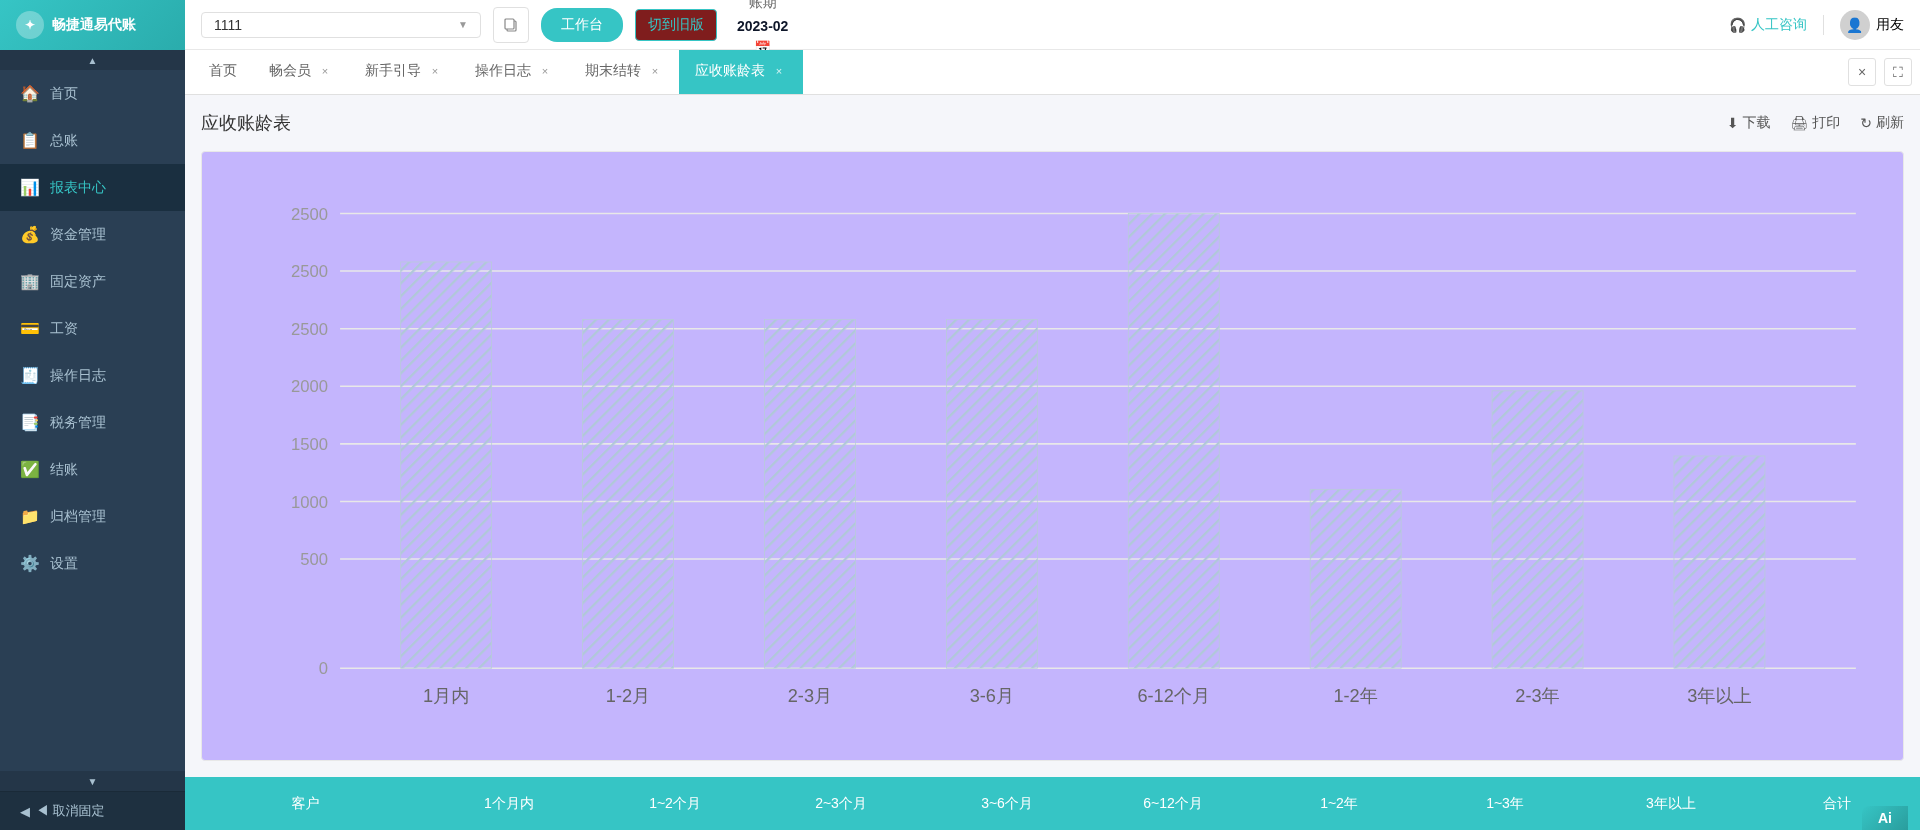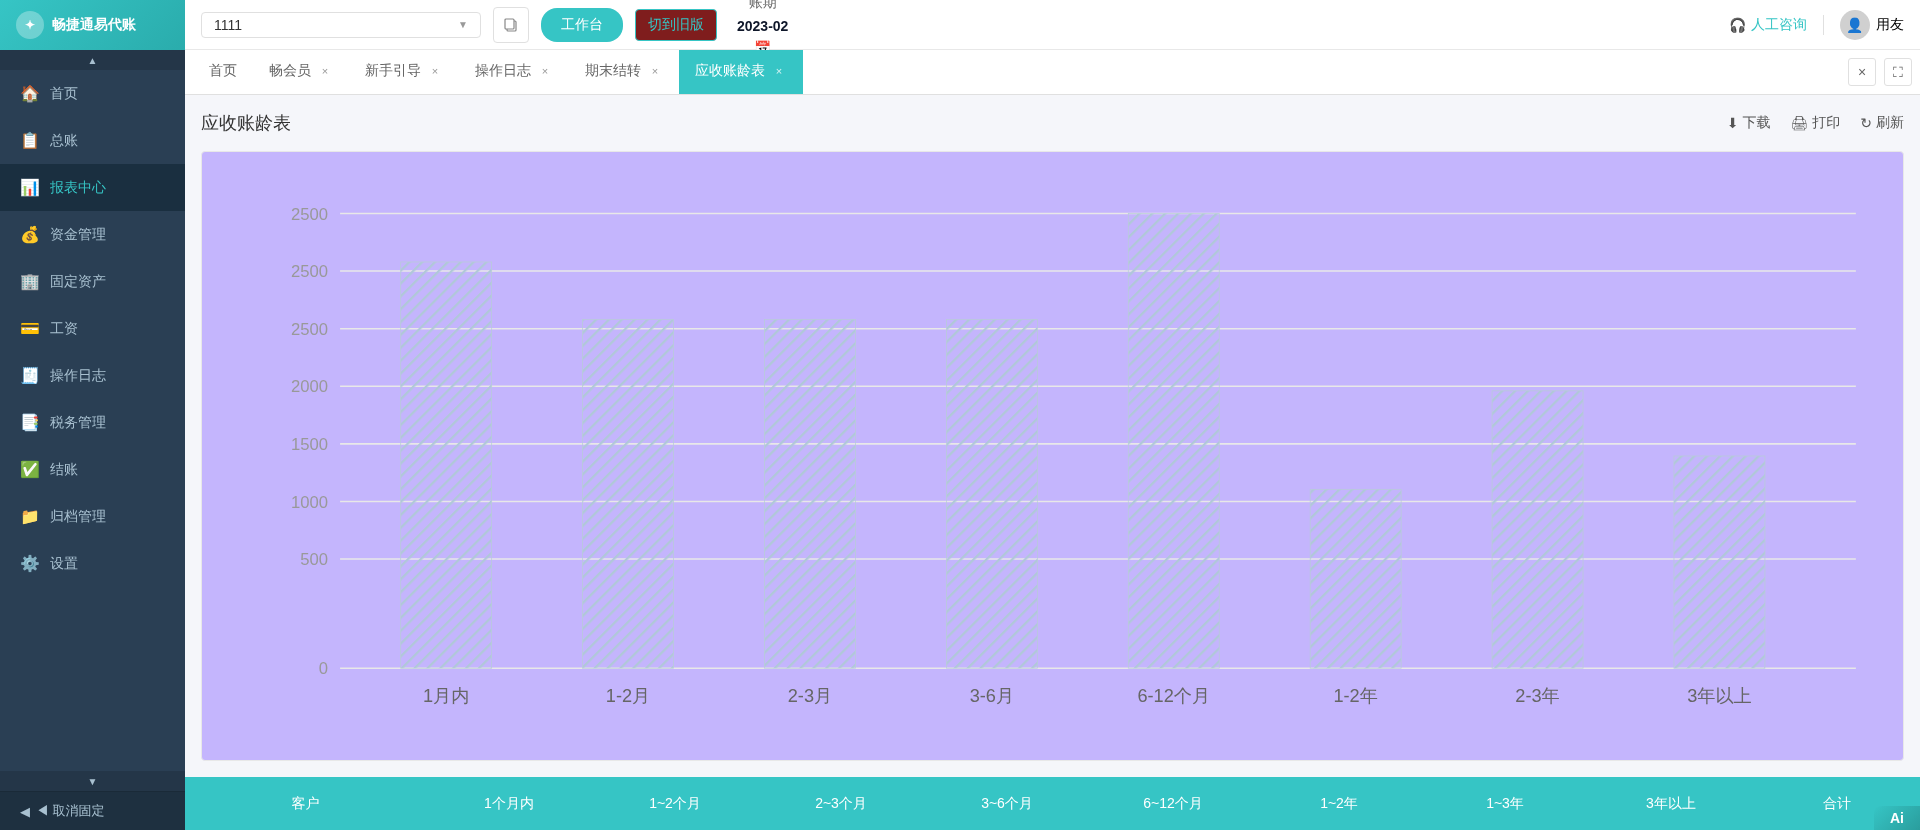--- a/index.html
+++ b/index.html
@@ -189,21 +189,21 @@
       height: 53px; flex-shrink: 0;
     }
     .table-header-cell {
       flex: 1; text-align: center; color: white;
       font-size: 14px; padding: 0 8px;
     }
     .table-header-cell.wide { flex: 1.5; }
 
     
     .ai-badge {
-      position: fixed; bottom: 0; right: 0;
+      position: fixed; bottom: 0; right: 12px;
       background: linear-gradient(135deg, #36c5c5, #2a9d9d);
       color: white; padding: 4px 16px;
       font-size: 14px; font-weight: bold;
       border-top-left-radius: 8px;
     }
   </style>
 </head>
 <body>
 
 <div style="display:flex; height:50px; flex-shrink:0;">

